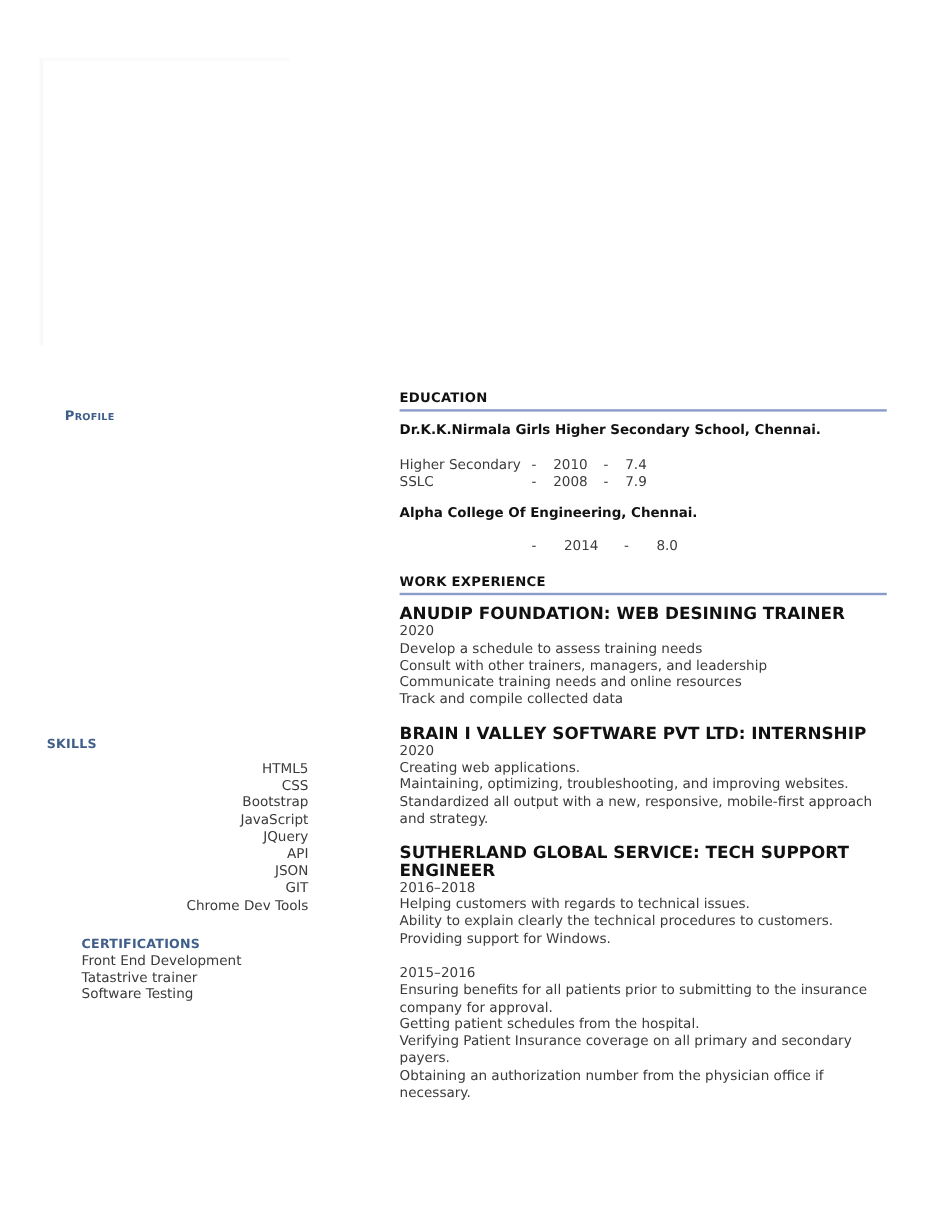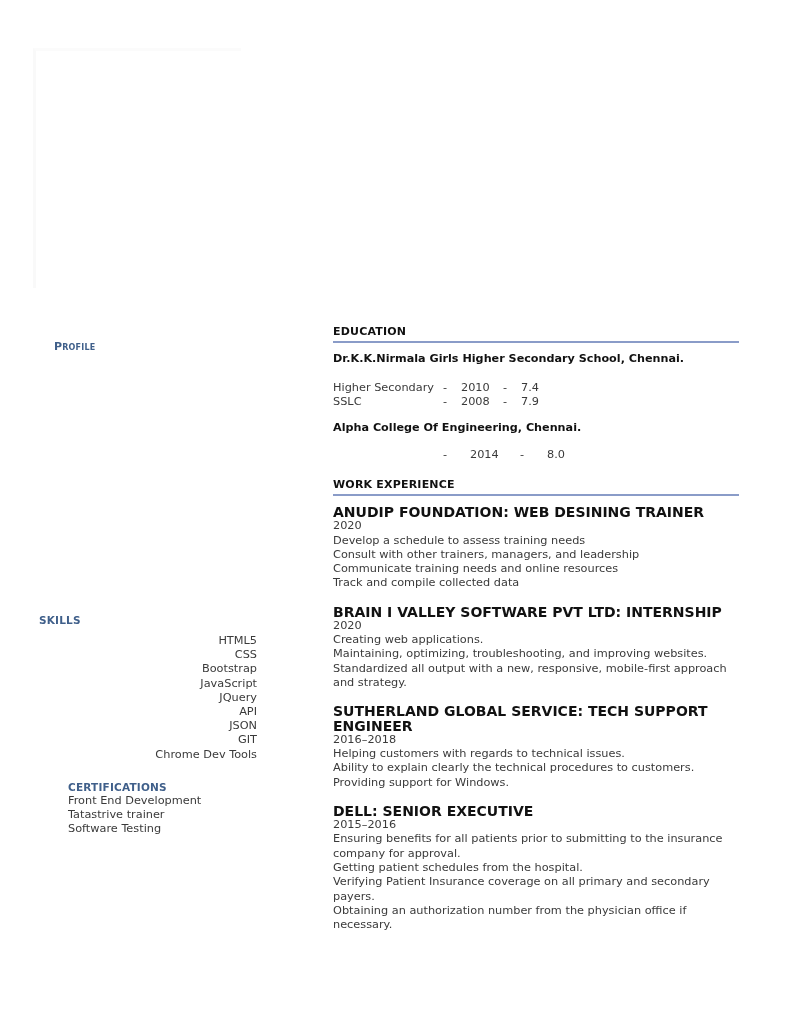--- a/index.html
+++ b/index.html
@@ -143,21 +143,20 @@
 
     <div class="job">
       <div class="job-title">SUTHERLAND GLOBAL SERVICE: TECH SUPPORT ENGINEER</div>
       <div class="job-line">2016–2018</div>
       <div class="job-line">Helping customers with regards to technical issues.</div>
       <div class="job-line">Ability to explain clearly the technical procedures to customers.</div>
       <div class="job-line">Providing support for Windows.</div>
     </div>
 
     <div class="job">
-      <div class="job-title">DELL: SENIOR EXECUTIVE</div>
       <div class="job-line">2015–2016</div>
       <div class="job-line">Ensuring benefits for all patients prior to submitting to the insurance company for approval.</div>
       <div class="job-line">Getting patient schedules from the hospital.</div>
       <div class="job-line">Verifying Patient Insurance coverage on all primary and secondary payers.</div>
       <div class="job-line">Obtaining an authorization number from the physician office if necessary.</div>
     </div>
   </div>
 </div>
 
 </body></html>

